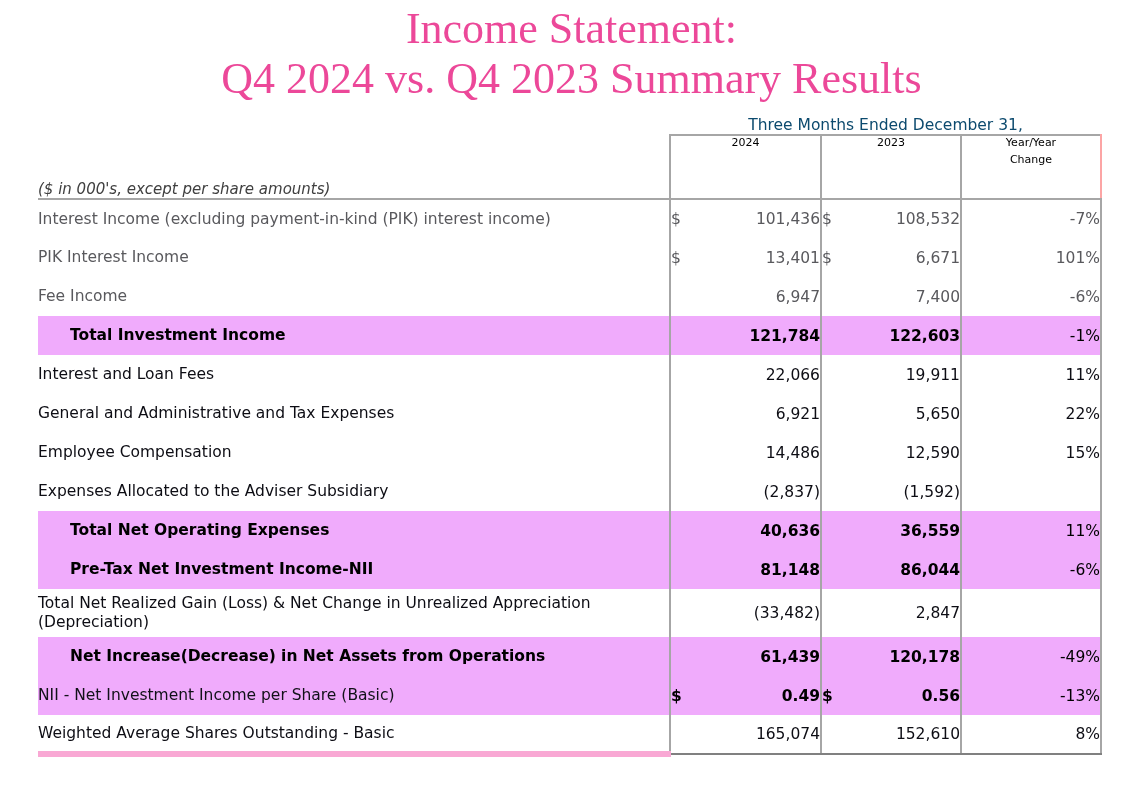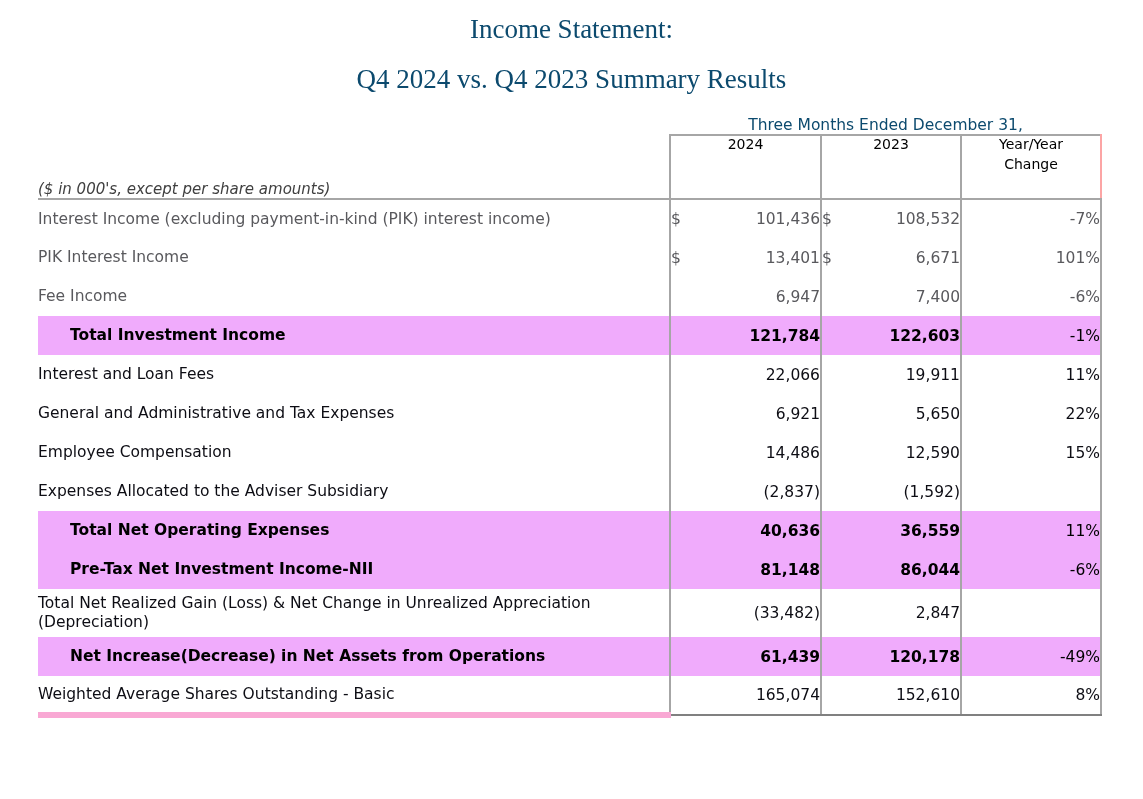--- a/index.html
+++ b/index.html
@@ -17,24 +17,24 @@
     position: relative;
   }
 
   
   .title-block {
     text-align: center;
     padding-top: 4px;
   }
   .title-line {
     font-family: "Liberation Serif", serif;
-    font-size: 27px;
+    font-size: 44px;
     line-height: 50px;
     font-weight: 400;
-    color: #0c4a6e;
+    color: #ec4899;
     letter-spacing: 0px;
   }
 
   
   .sheet {
     position: relative;
     margin: 0 auto;
     width: 1143px;
   }
 
@@ -61,21 +61,21 @@
     font-weight: 400;
     color: #0c4a6e;
     padding: 0 0 6px 0;
     vertical-align: bottom;
     height: 30px;
   }
   .hdr-empty { border: none; }
 
   .hdr-year {
     text-align: center;
-    font-size: 14px;
+    font-size: 11px;
     color: #000000;
     vertical-align: top;
     padding-top: 9px;
     height: 62px;
     border-top: 2px solid #a6a6a6;
     border-left: 2px solid #a6a6a6;
     border-bottom: 2px solid #a6a6a6;
   }
   .hdr-year.last { border-right: 2px solid #fca5a5; }
   .hdr-year .l2 {
@@ -314,20 +314,30 @@
         <td class="label">
             <span class="txt indent">Net Increase(Decrease) in Net Assets from Operations</span>
           </td>
         <td class="dollar"></td>
         <td class="num">61,439</td>
         <td class="dollar"></td>
         <td class="num">120,178</td>
         <td class="yoy">-49%</td>
       </tr>
 
+      <tr class="r hl hl-plain">
+        <td class="label">
+            <span class="txt">NII - Net Investment Income per Share (Basic)</span>
+          </td>
+        <td class="dollar">$</td>
+        <td class="num">0.49</td>
+        <td class="dollar">$</td>
+        <td class="num">0.56</td>
+        <td class="yoy">-13%</td>
+      </tr>
 
       <tr class="r dark last-row">
         <td class="label">
             <span class="txt">Weighted Average Shares Outstanding - Basic</span>
           </td>
         <td class="dollar"></td>
         <td class="num">165,074</td>
         <td class="dollar"></td>
         <td class="num">152,610</td>
         <td class="yoy">8%</td>

